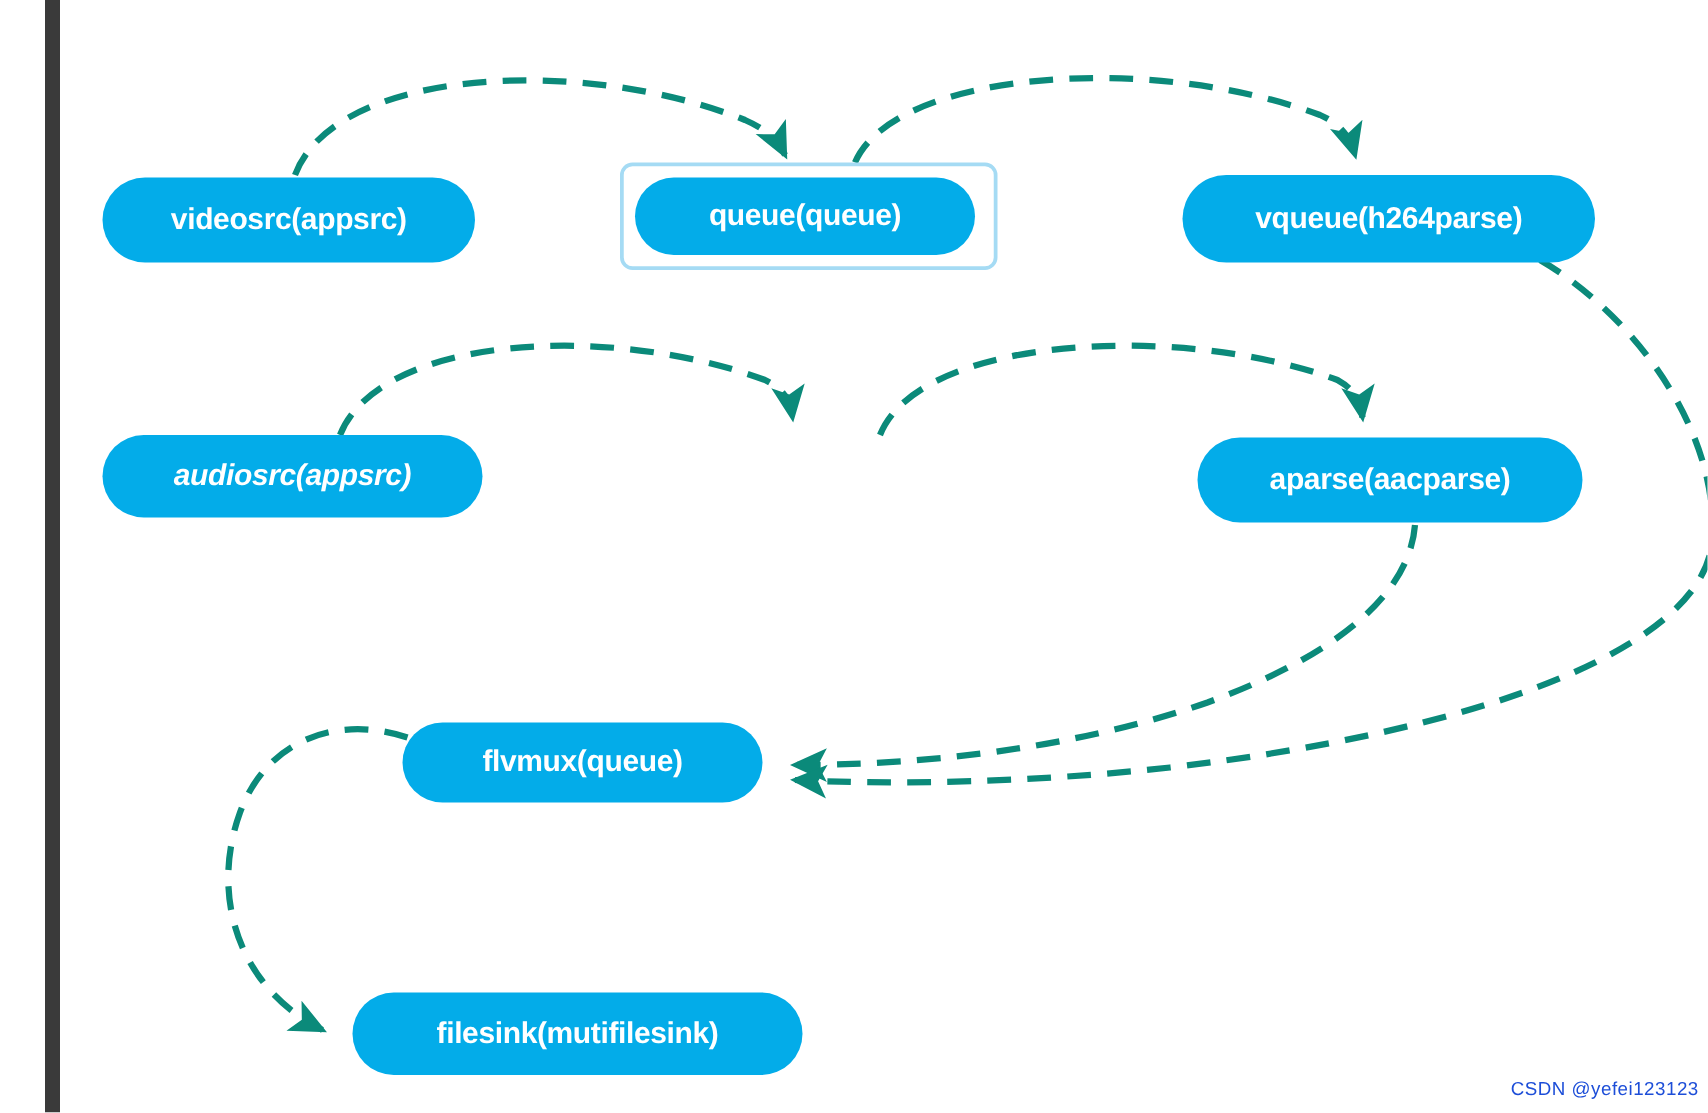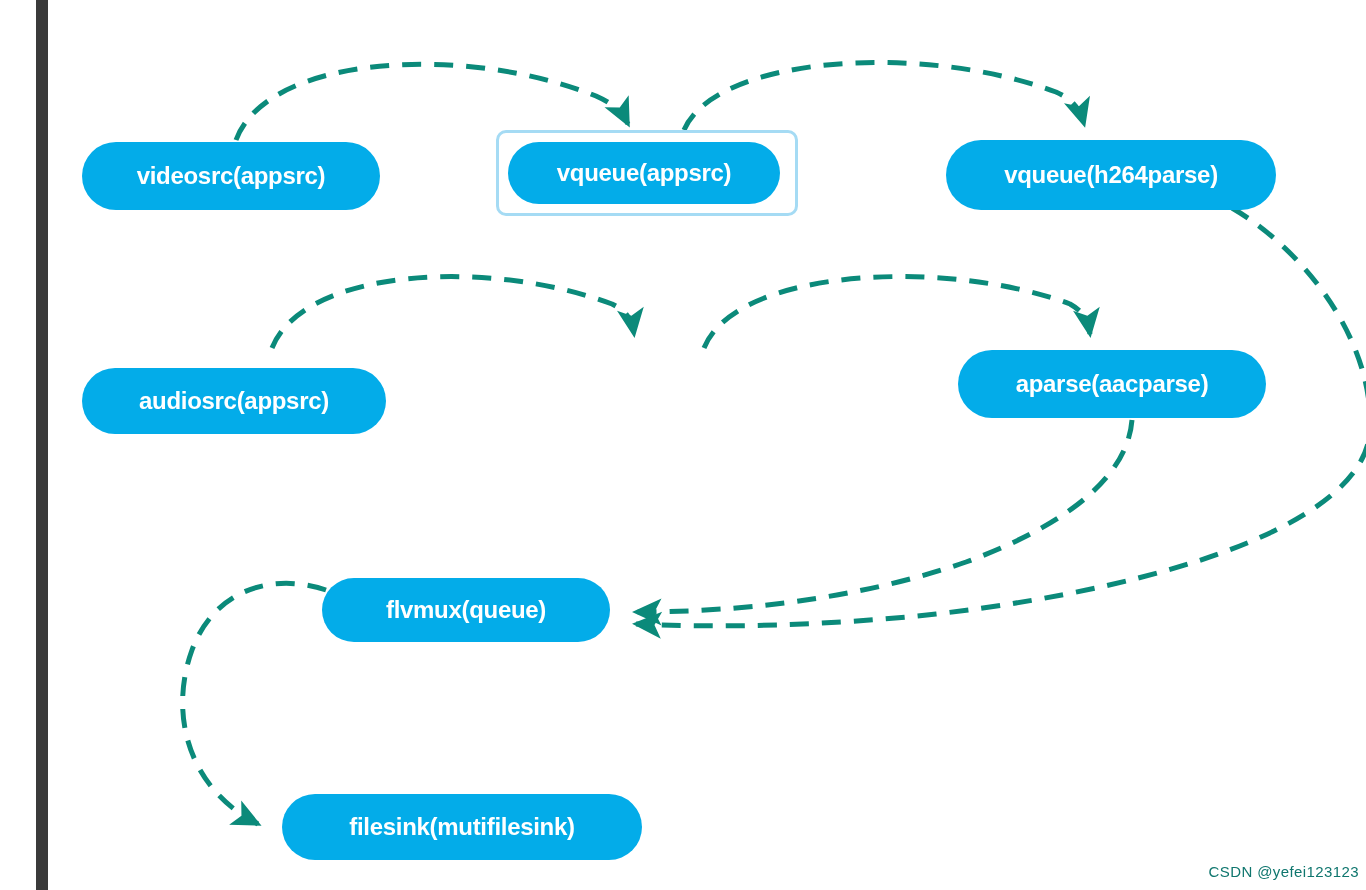--- a/index.html
+++ b/index.html
@@ -61,21 +61,21 @@
     position: absolute;
     border: 3px solid #a5dbf4;
     border-radius: 10px;
     background: transparent;
     box-sizing: border-box;
   }
   #watermark {
     position: absolute;
     right: 22px;
     bottom: 10px;
-    color: #0f766e;
+    color: #1d4ed8;
     font-family: "Liberation Sans", sans-serif;
     font-size: 15px;
     letter-spacing: 0.4px;
     white-space: nowrap;
   }
 </style>
 </head>
 <body>
 
 <div id="canvas">
@@ -104,28 +104,28 @@
     <path d="M 290,590 C 236,572 178,590 156,650 C 132,716 154,790 222,824" fill="none" stroke="#0b8a7a" stroke-width="5" stroke-dasharray="19 13" stroke-linecap="butt" marker-end="url(#arrowhead)"></path>
   </svg>
 
   <div class="selection-ring" style="left:460px; top:130px; width:302px; height:86px;"></div>
 
   <div class="node" style="left:46px; top:142px; width:298px; height:68px;">
     <span class="node-label">videosrc(appsrc)</span>
   </div>
 
   <div class="node" style="left:472px; top:142px; width:272px; height:62px;">
-    <span class="node-label">vqueue(appsrc)</span>
+    <span class="node-label">queue(queue)</span>
   </div>
 
   <div class="node" style="left:910px; top:140px; width:330px; height:70px;">
     <span class="node-label">vqueue(h264parse)</span>
   </div>
 
-  <div class="node" style="left:46px; top:368px; width:304px; height:66px;">
+  <div class="node" style="left:46px; top:348px; width:304px; height:66px;font-style:italic;">
     <span class="node-label">audiosrc(appsrc)</span>
   </div>
 
 
   <div class="node" style="left:922px; top:350px; width:308px; height:68px;text-align:right;">
     <span class="node-label">aparse(aacparse)</span>
   </div>
 
   <div class="node" style="left:286px; top:578px; width:288px; height:64px;">
     <span class="node-label">flvmux(queue)</span>

